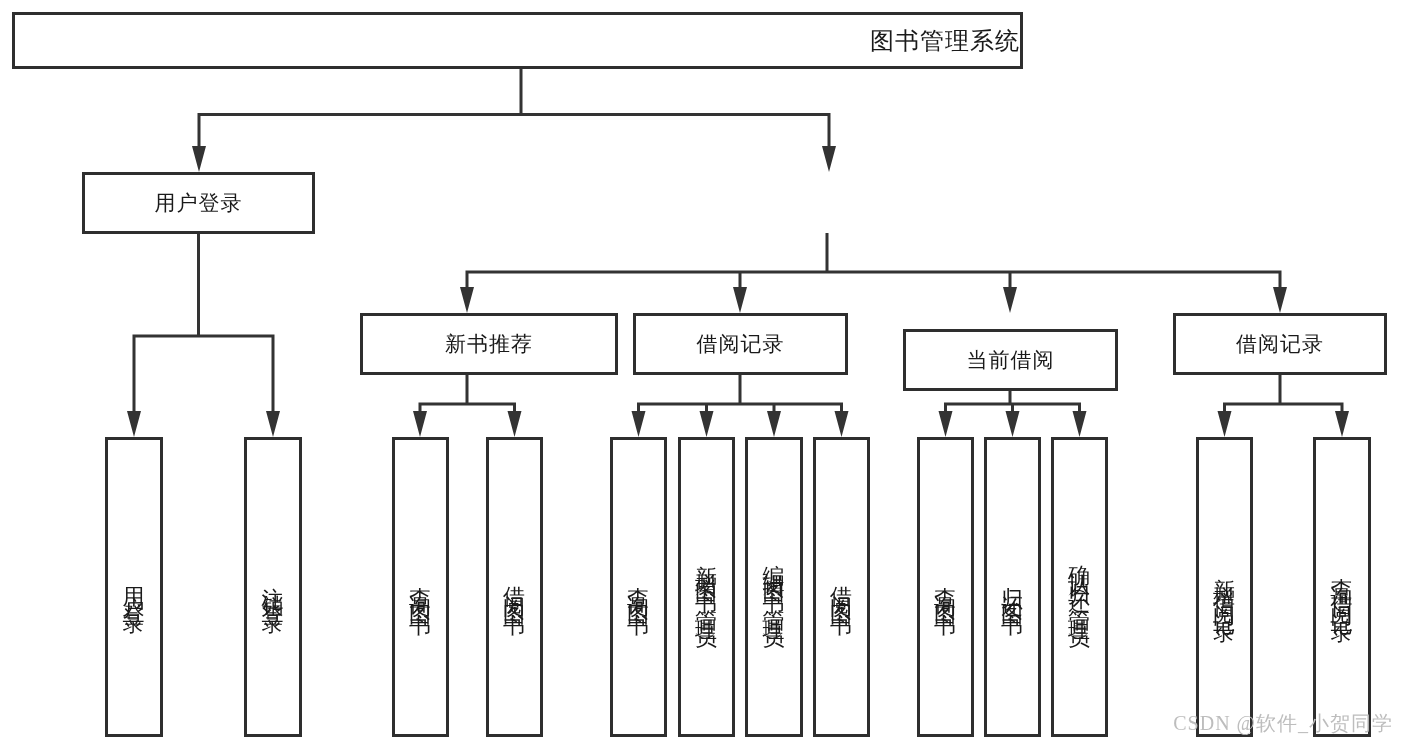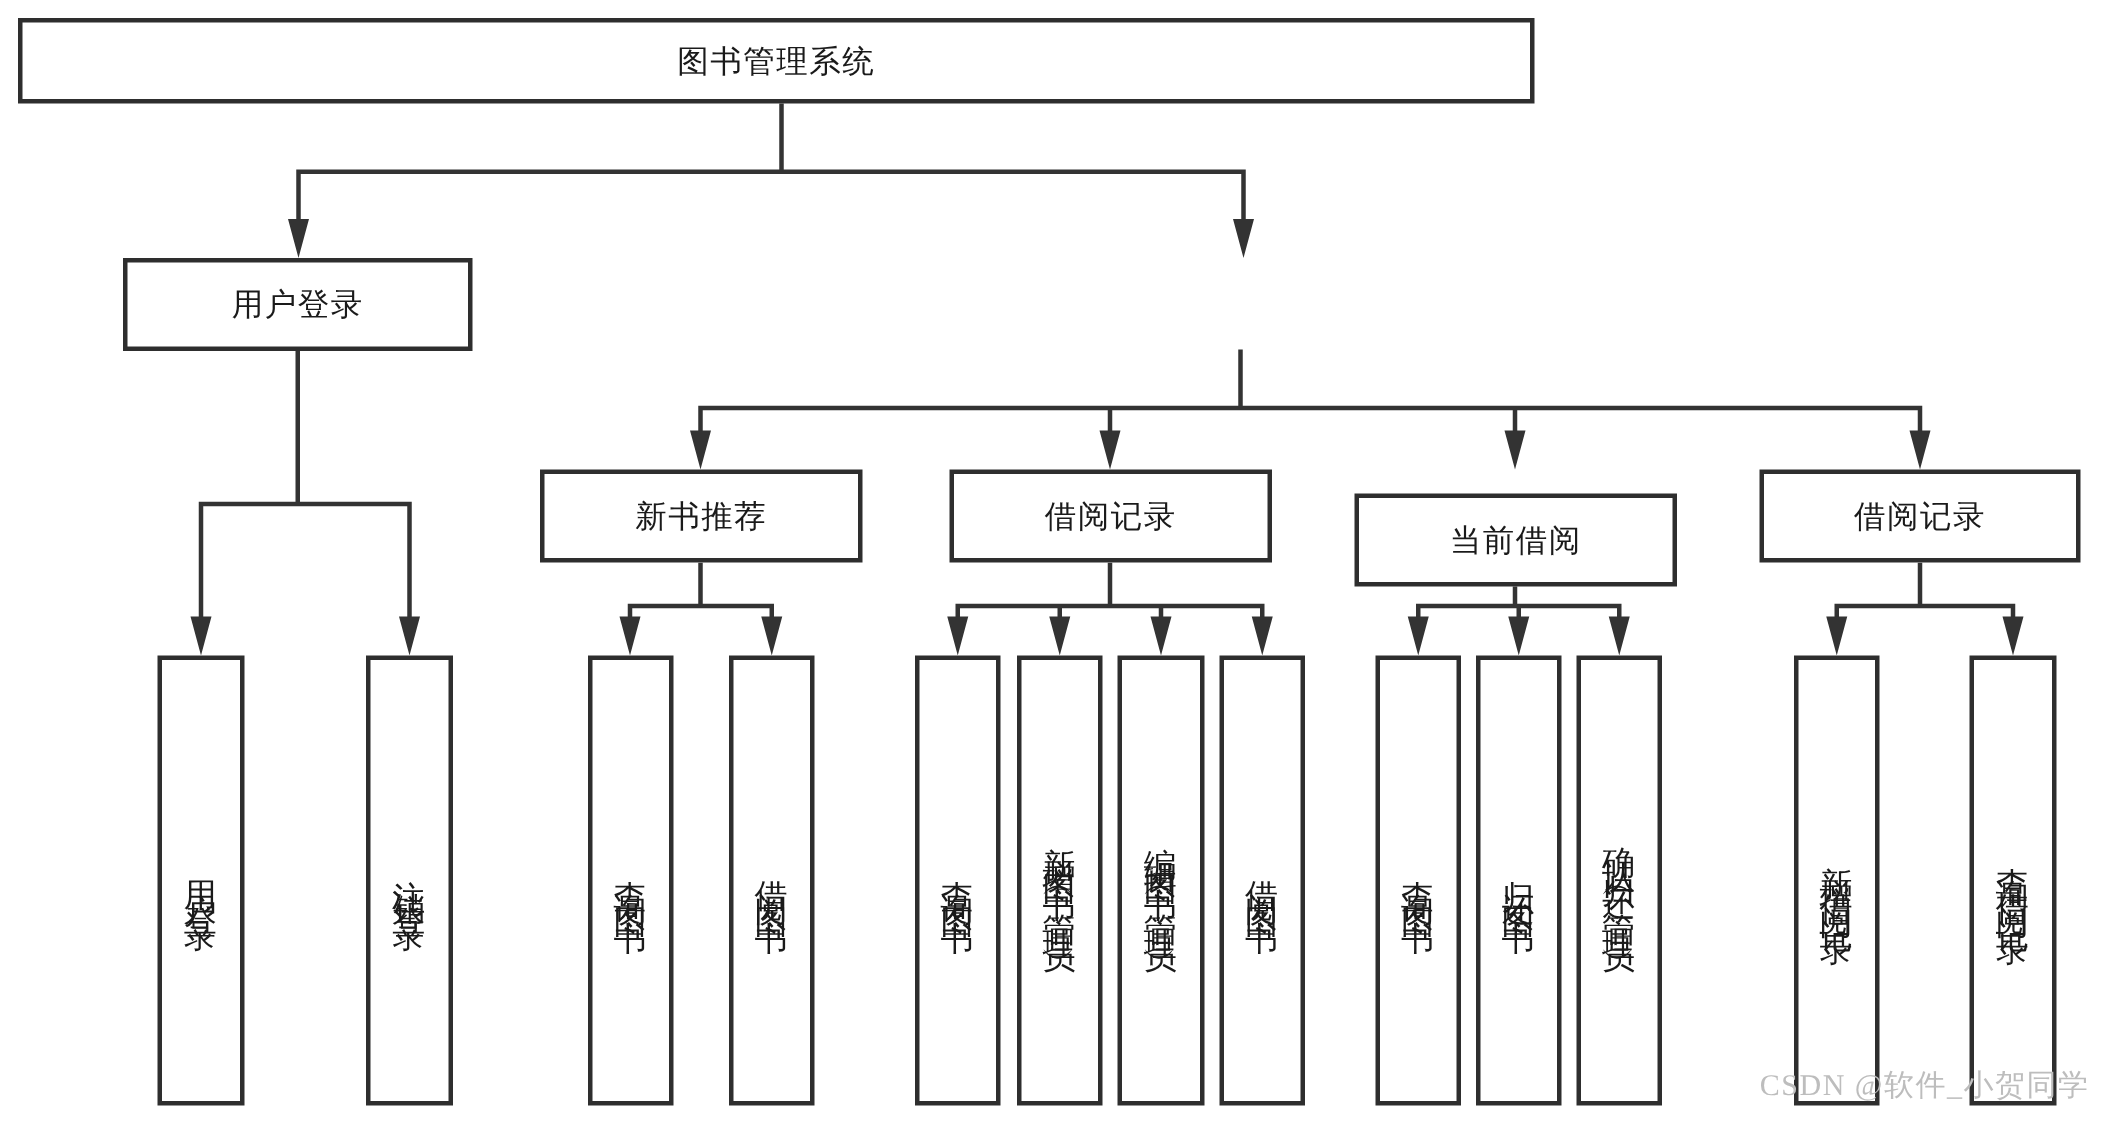--- a/index.html
+++ b/index.html
@@ -2,21 +2,21 @@
 <html><head>
 <meta charset="utf-8">
 <style>
   html,body{margin:0;padding:0;background:#ffffff;}
   body{font-family:"Liberation Sans", sans-serif;}
   .canvas{position:relative;width:1405px;height:747px;background:#ffffff;overflow:hidden;}
   .connectors{position:absolute;left:0;top:0;pointer-events:none;}
   .node{position:absolute;box-sizing:border-box;background:#ffffff;border:3px solid #2e2e2e;
         display:flex;align-items:center;justify-content:center;color:#1a1a1a;}
   .hnode{font-size:21px;letter-spacing:1px;}
-  .root{font-size:21px;}
+  .root{font-size:24px;justify-content:flex-end;}
   .vnode span{writing-mode:vertical-rl;text-orientation:mixed;letter-spacing:9px;
         font-size:22px;line-height:1.05;color:#1a1a1a;}
   .watermark{position:absolute;right:12px;top:710px;font-size:20px;color:#bdbdbd;
         letter-spacing:1px;z-index:5;white-space:nowrap;font-family:Liberation Serif, serif;}
 </style>
 </head>
 <body>
 
 <div class="canvas">
 
@@ -78,21 +78,21 @@
   </svg>
 
   <div class="node hnode root" style="left:12px;top:12px;width:1011px;height:57px;">
     <span>图书管理系统</span>
   </div>
 
   <div class="node hnode" style="left:82px;top:172px;width:233px;height:62px;">
     <span>用户登录</span>
   </div>
 
-  <div class="node hnode" style="left:360px;top:313px;width:215px;height:62px;">
+  <div class="node hnode" style="left:360px;top:313px;width:258px;height:62px;">
     <span>新书推荐</span>
   </div>
   <div class="node hnode" style="left:633px;top:313px;width:215px;height:62px;">
     <span>借阅记录</span>
   </div>
   <div class="node hnode" style="left:903px;top:313px;width:215px;height:62px;margin-top:16px;">
     <span>当前借阅</span>
   </div>
   <div class="node hnode" style="left:1173px;top:313px;width:214px;height:62px;">
     <span>借阅记录</span>

